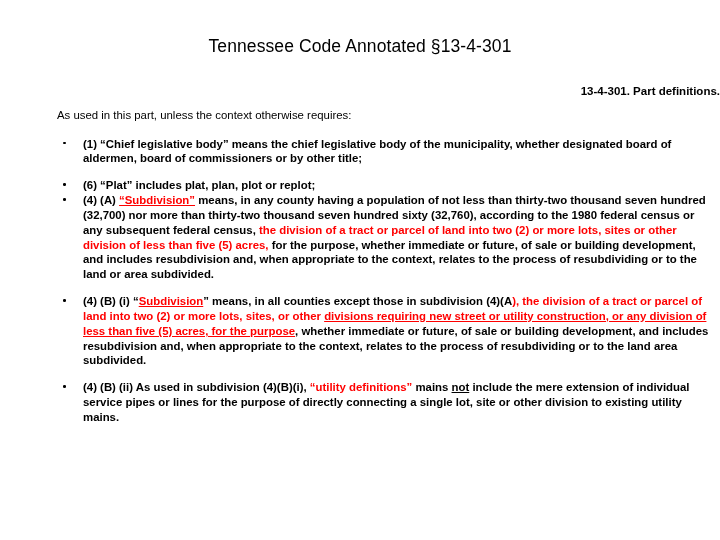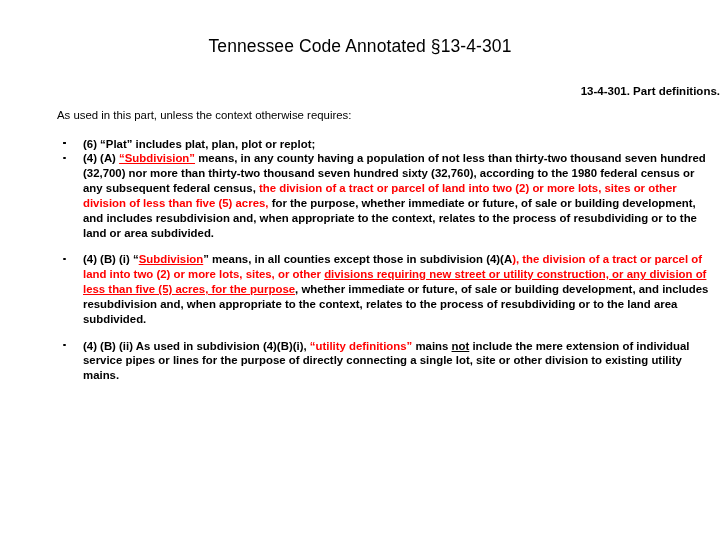--- a/index.html
+++ b/index.html
@@ -100,20 +100,21 @@
   <div class="slide-title">Tennessee Code Annotated  §13-4-301</div>
 
   <div class="subtitle">13-4-301. Part definitions.</div>
 
   <div class="body-area">
 
     <div class="intro">As used in this part, unless the context otherwise requires:</div>
 
     <div class="bullet">
       <span class="dot"></span>
+      <span>(1) “Chief legislative body” means the chief legislative body of the municipality, whether designated board of aldermen, board of commissioners or by other title;</span>
     </div>
 
     <div class="bullet tight">
       <span class="dot"></span>
       <span>(6) “Plat” includes plat, plan, plot or replot;</span>
     </div>
 
 
     <div class="bullet">
       <span class="dot"></span>

